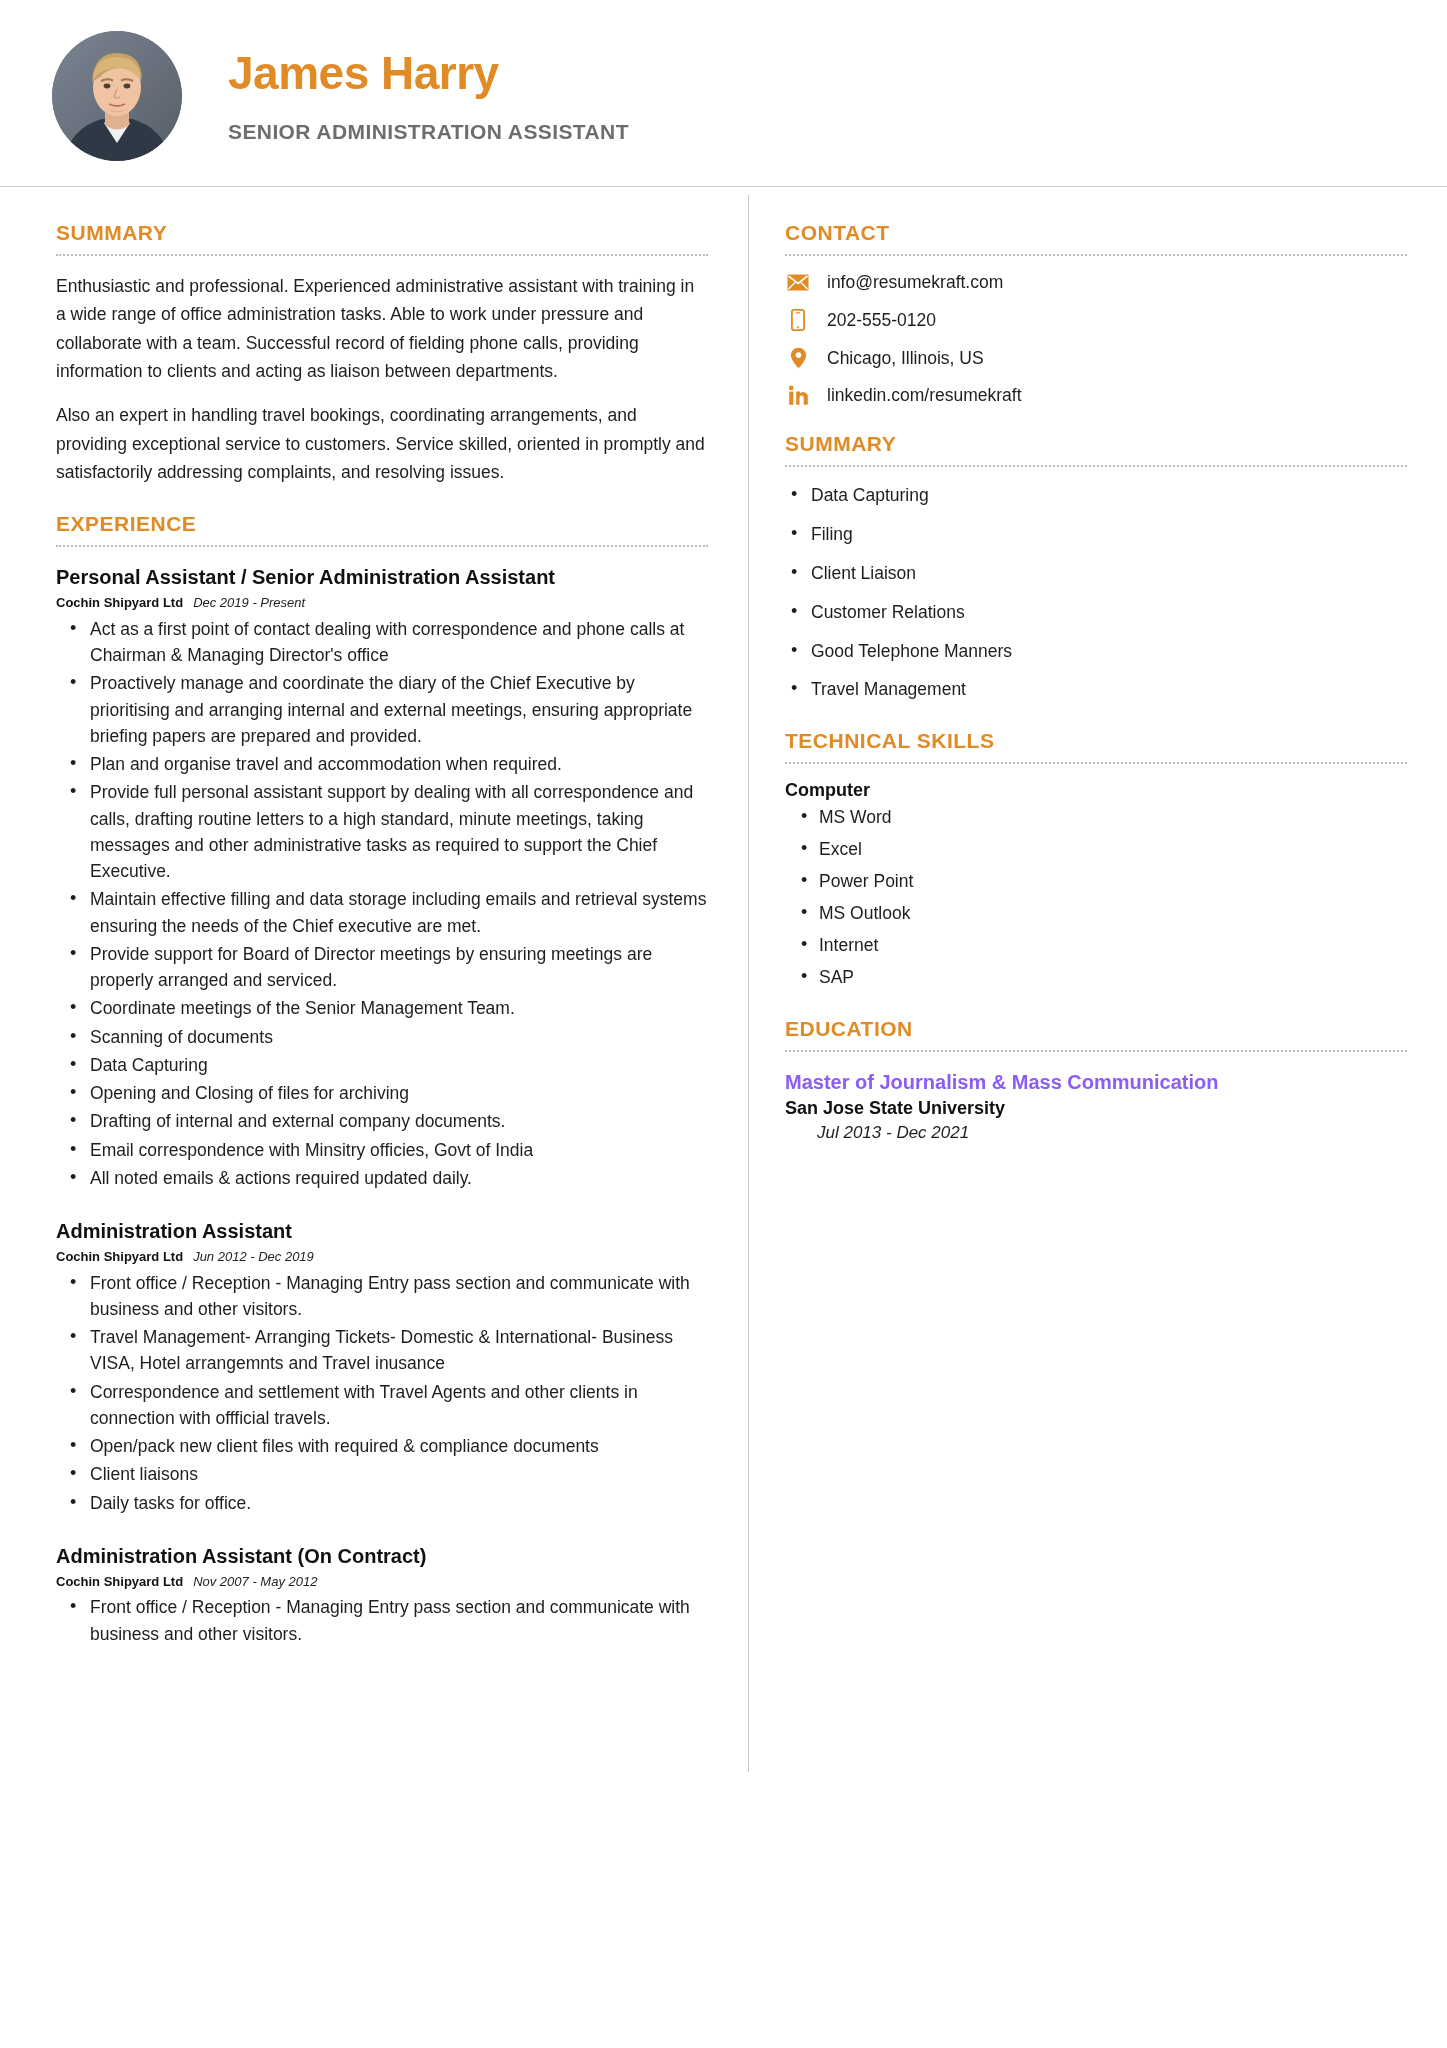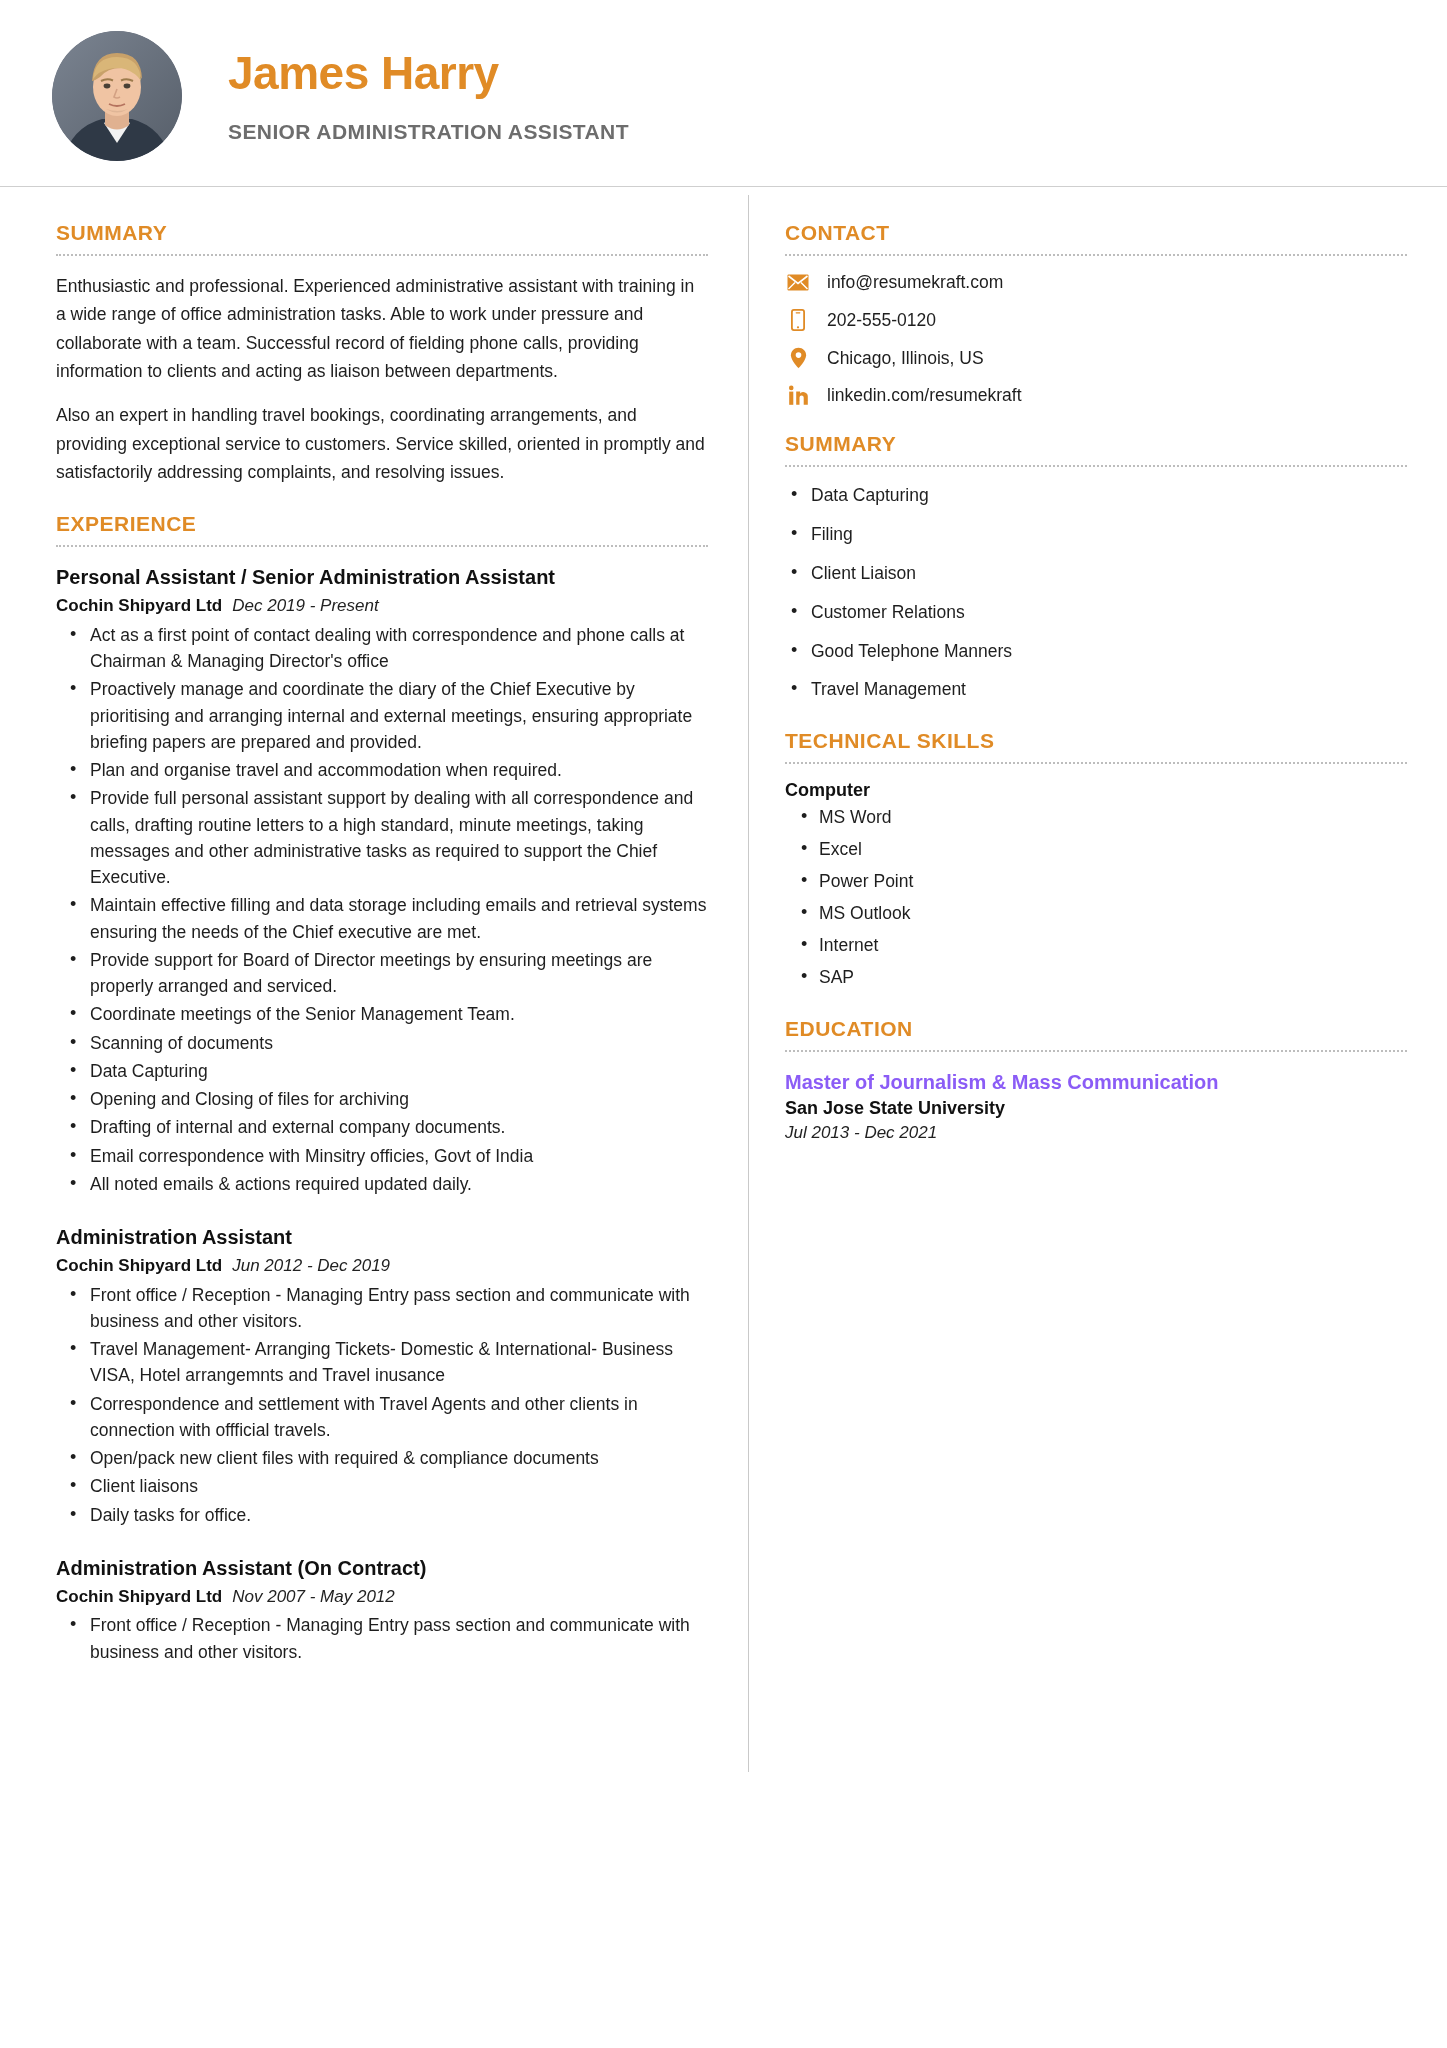--- a/index.html
+++ b/index.html
@@ -103,21 +103,21 @@
   
   .job { margin-bottom: 26px; }
   .job:last-child { margin-bottom: 0; }
   .job-role {
     font-size: 20px;
     font-weight: bold;
     color: #111;
     line-height: 1.45;
   }
   .job-meta {
-    font-size: 17px;
+    font-size: 13px;
     line-height: 1.5;
     margin-top: 1px;
   }
   .job-company { font-weight: bold; color: #111; }
   .job-dates { font-style: italic; color: #222; margin-left: 10px; }
 
   ul.bullets {
     list-style: none;
     margin-top: 3px;
   }
@@ -197,20 +197,21 @@
     font-size: 18px;
     font-weight: bold;
     color: #111;
     line-height: 1.4;
   }
   .edu-dates {
     font-size: 17px;
     font-style: italic;
     color: #222;
     line-height: 1.4;
+    margin-left: 32px;
   }
 </style>
 </head>
 <body>
 
 <div class="page">
 
   <div class="header">
     <div class="avatar">
       <svg viewBox="0 0 130 130" xmlns="http://www.w3.org/2000/svg">

